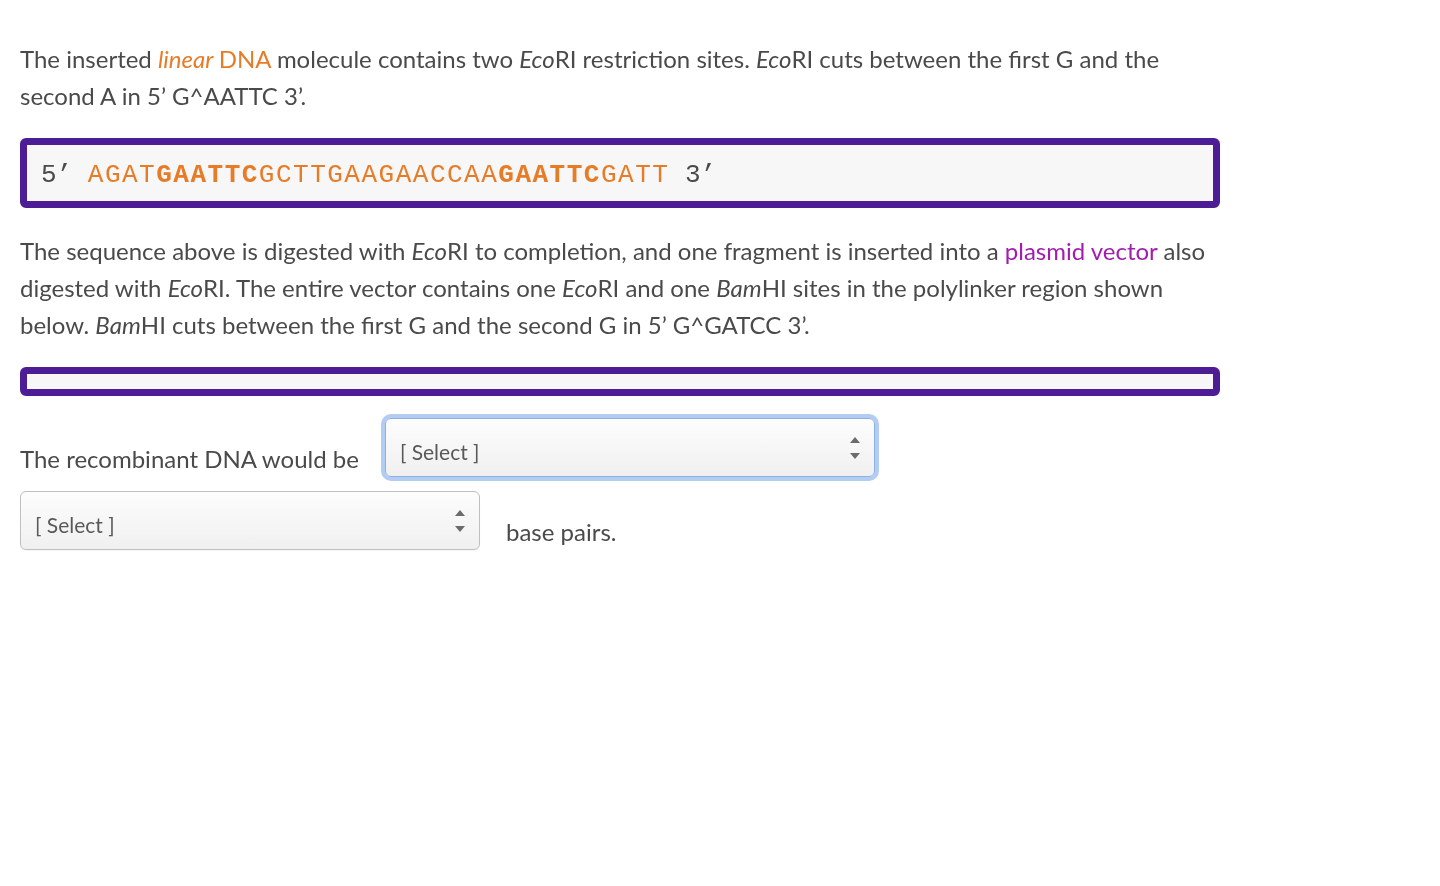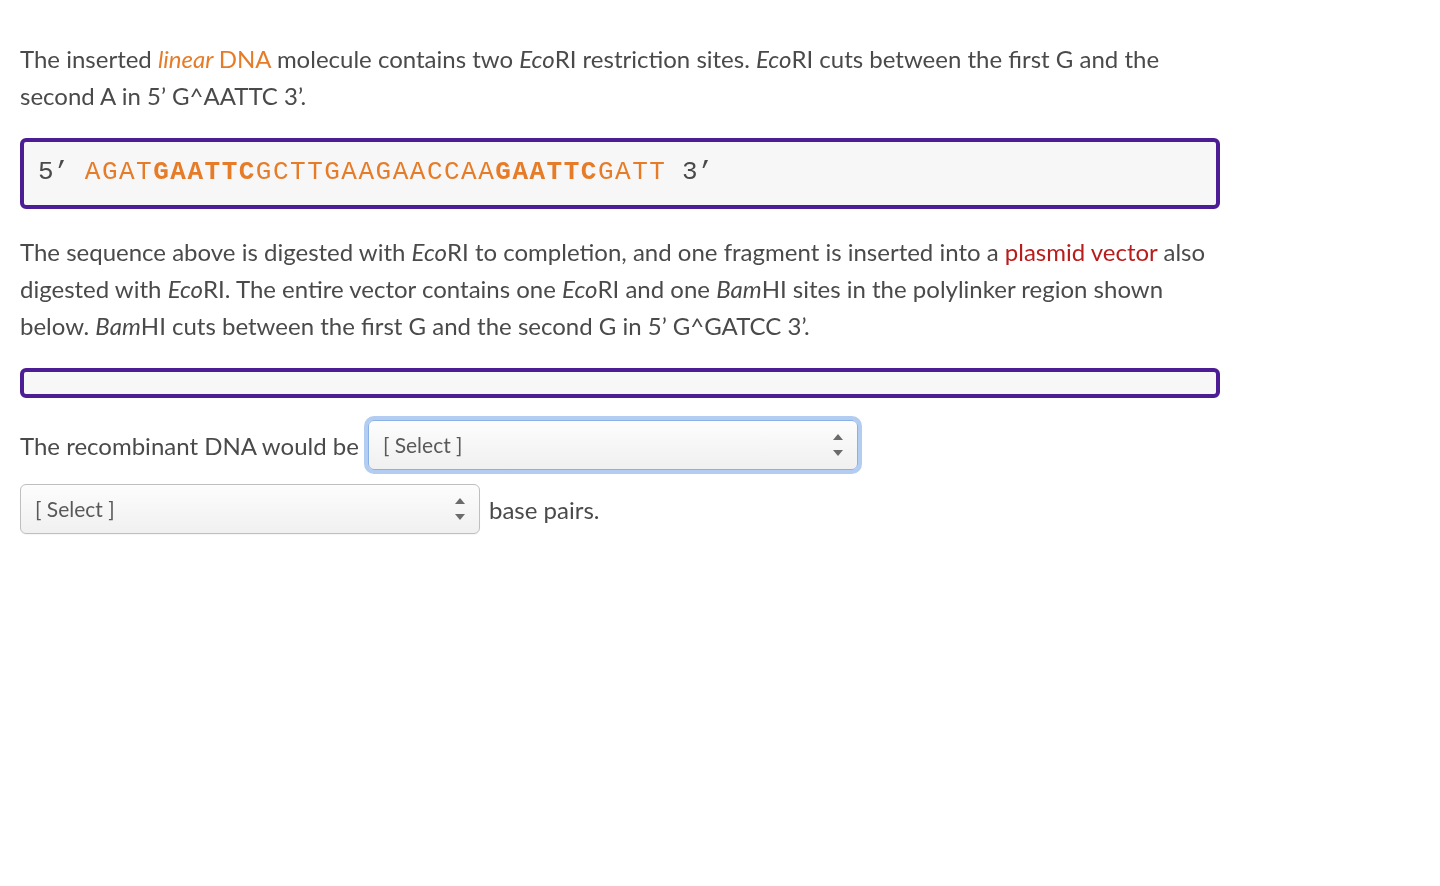--- a/index.html
+++ b/index.html
@@ -9,56 +9,56 @@
     font-size: 24px;
     line-height: 1.55;
     color: #4a4a4a;
     background: #fff;
   }
   .content { max-width: 1200px; }
   .linear-dna { color: #e77c28; font-style: italic; }
   .linear-dna .dna-word { font-style: normal; text-align: center; }
   em.enzyme { font-style: italic; }
   strong { font-weight: 400; }
-  .plasmid-link { color: #b91c1c; }
+  .plasmid-link { color: #a21caf; }
 
   .seqbox {
     margin: 18px 0 22px 0;
-    padding: 10px 14px 12px 14px;
+    padding: 10px 14px 5px 14px;
     background: #f7f7f7;
-    border: 4px solid #4c1d95;
+    border: 7px solid #4c1d95;
     border-radius: 6px;
   }
   .seqline {
     font-family: "Courier New", Courier, monospace;
     font-size: 26px;
     letter-spacing: 1.5px;
     white-space: pre;
     color: #4a4a4a;
   }
   .seqline .orange { color: #e77c28; }
   .seqline .blue { color: #1a3fe0; }
   .seqline .bold { font-weight: 700; }
   .seqline .end53 { color: #4a4a4a; }
   .seqline .mono-apos { letter-spacing: 0; }
 
   .answer-row {
     margin-top: 18px;
     display: flex;
     flex-wrap: wrap;
-    align-items: center;
-    gap: 12px 9px;
+    align-items: flex-end;
+    gap: 12px 26px;
   }
   .select-widget {
     position: relative;
     display: inline-flex;
     align-items: center;
     width: 430px;
     height: 48px;
-    padding: 0 44px 0 14px;
+    padding: 9px 44px 0 14px;
     background: linear-gradient(#fdfdfd, #f0f0f0);
     border: 1px solid #bfbfbf;
     border-radius: 6px;
     box-shadow: 0 1px 1px rgba(0,0,0,0.04);
     font-size: 21px;
     color: #595959;
     cursor: pointer;
   }
   .select-widget.focused {
     outline: none;

